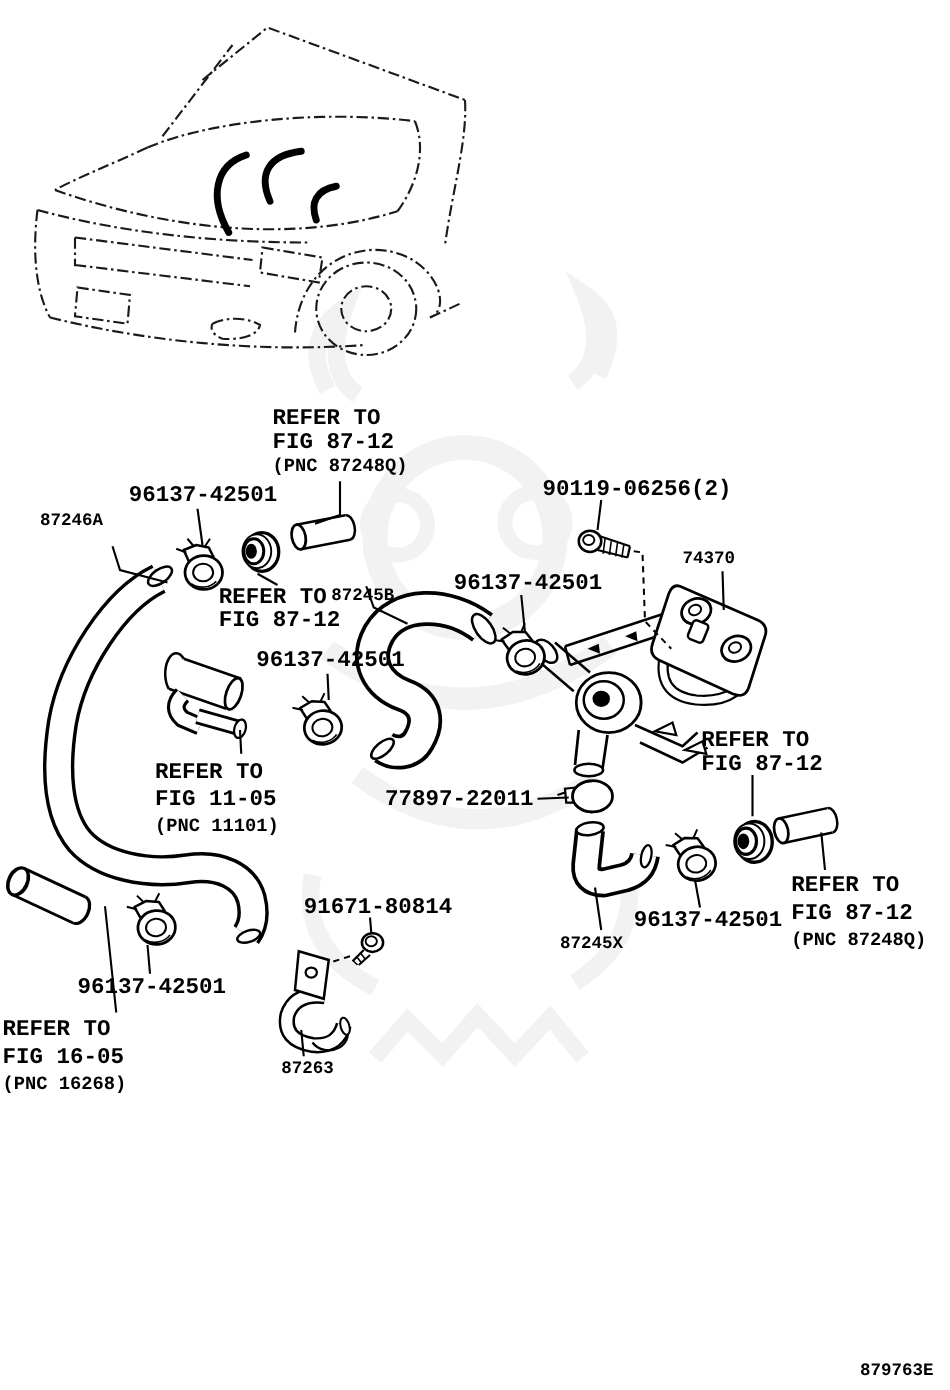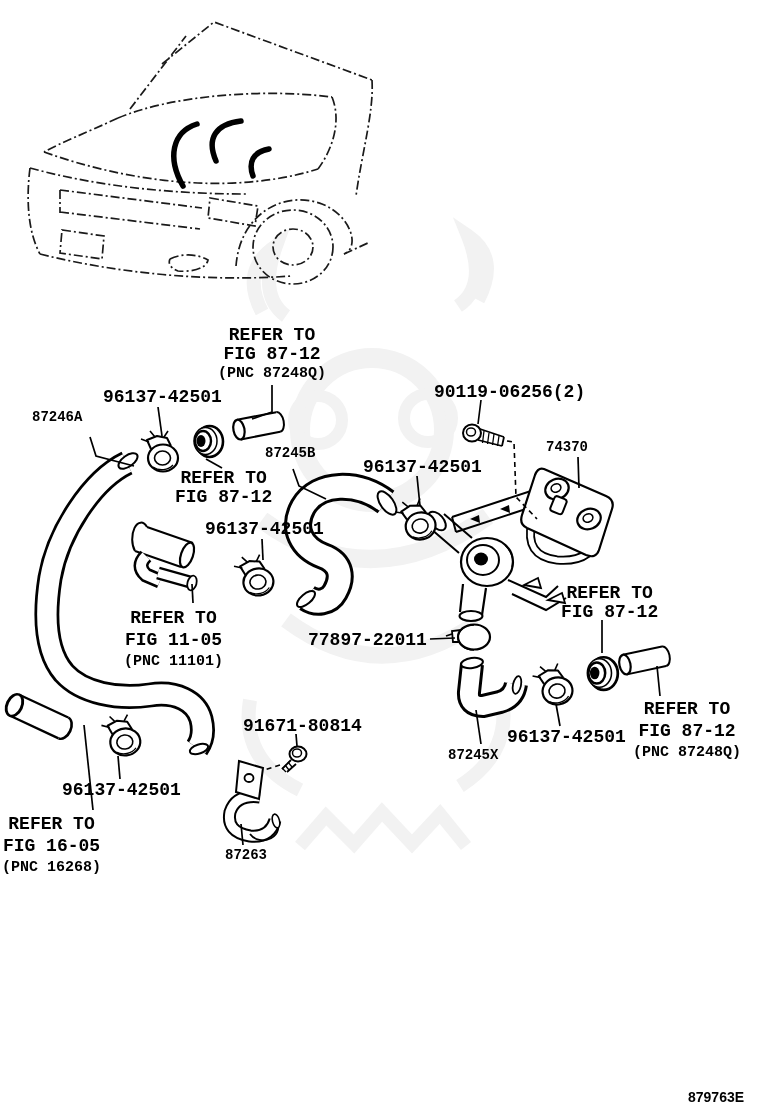--- a/index.html
+++ b/index.html
@@ -1,25 +1,25 @@
 <!DOCTYPE html>
 <html><head>
 <meta charset="utf-8">
 <style>
   html,body{margin:0;padding:0;background:#fff;}
   .stage{position:relative;width:760px;height:1112px;background:#ffffff;overflow:hidden;
          font-family:"Liberation Mono","DejaVu Sans Mono",monospace;}
   .art{position:absolute;left:0;top:0;width:760px;height:1112px;}
   .lbl{position:absolute;color:#000;font-weight:700;font-size:18px;line-height:19px;
-       white-space:nowrap;letter-spacing:0;text-align:center;}
+       white-space:nowrap;letter-spacing:0;}
   .lbl .ln{display:block;}
   .big{font-size:14px;line-height:22px;}
   .tall{line-height:22px;}
   .pnc{font-size:15px;}
-  .footer-code{position:absolute;color:#000;font-family:Liberation Sans, sans-serif;
+  .footer-code{position:absolute;color:#000;font-family:Liberation Mono, monospace;
        font-weight:700;font-size:14px;}
 </style>
 </head>
 <body>
 
 <div class="stage">
 
   <svg class="art" viewBox="0 0 760 1112">
     <defs>
       <g id="clampG">
@@ -238,21 +238,21 @@
     <span class="ln">REFER TO</span>
     <span class="ln">FIG 87-12</span>
     <span class="ln pnc">(PNC 87248Q)</span>
   </div>
 
   <div class="lbl" style="left:175px;top:469px">
     <span class="ln">REFER TO</span>
     <span class="ln">FIG 87-12</span>
   </div>
 
-  <div class="lbl big" style="left:265px;top:442px">87245B</div>
+  <div class="lbl big" style="left:265px;top:466px">87245B</div>
   <div class="lbl" style="left:363px;top:458px">96137-42501</div>
   <div class="lbl" style="left:434px;top:383px">90119-06256(2)</div>
   <div class="lbl big" style="left:546px;top:436px">74370</div>
   <div class="lbl" style="left:205px;top:520px">96137-42501</div>
 
   <div class="lbl tall" style="left:124px;top:607px">
     <span class="ln">REFER TO</span>
     <span class="ln">FIG 11-05</span>
     <span class="ln pnc">(PNC 11101)</span>
   </div>

